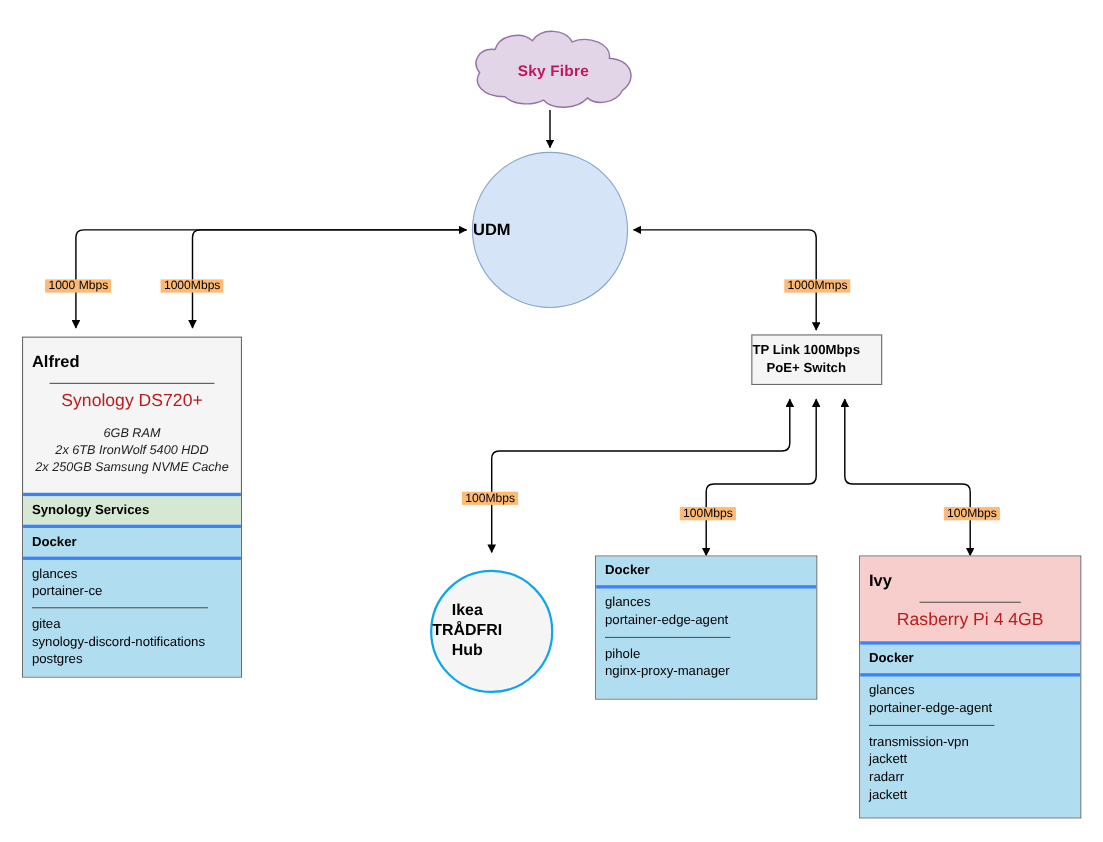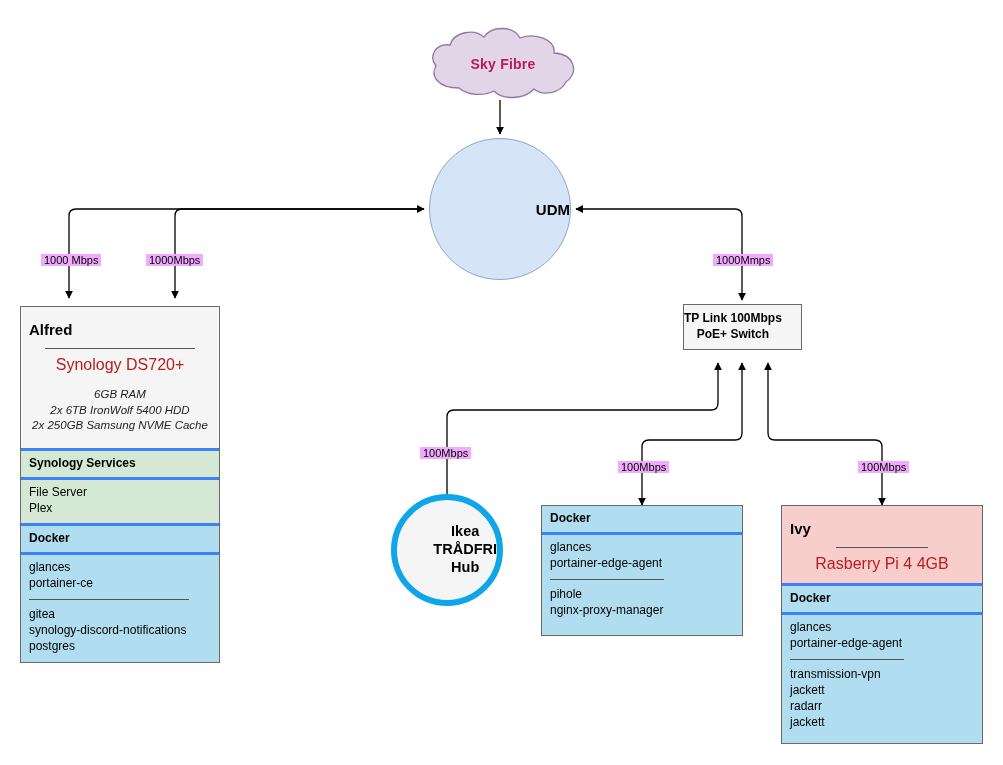--- a/index.html
+++ b/index.html
@@ -57,41 +57,41 @@
     z-index: 3;
     letter-spacing: .2px;
   }
 
   
   .circle-node {
     position: absolute;
     border-radius: 50%;
     display: flex;
     align-items: center;
-    justify-content: flex-end;
+    justify-content: flex-start;
     text-align: center;
     box-sizing: border-box;
   }
   #udm {
     left: 429px;
     top: 138px;
     width: 142px;
     height: 142px;
     background: #d5e5f7;
     border: 1px solid #8aa6c8;
     font-size: 15px;
     font-weight: bold;
   }
   #ikea {
     left: 391px;
-    top: 494px;
+    top: 518px;
     width: 112px;
     height: 112px;
     background: #f5f5f5;
-    border: 6px solid #0ea5e9;
+    border: 2px solid #0ea5e9;
     font-size: 14.5px;
     font-weight: bold;
     line-height: 1.22;
   }
 
   
   .card {
     position: absolute;
     box-sizing: border-box;
     border: 1px solid #6a6a6a;
@@ -163,21 +163,21 @@
     line-height: 1.3;
     background: #f5f5f5;
     border: 1px solid #6a6a6a;
   }
 
   
   .edge-label {
     position: absolute;
     font-size: 11px;
     color: #000;
-    background: #f0abfc;
+    background: #fdba74;
     padding: 0 3px;
     white-space: nowrap;
   }
 </style>
 </head>
 <body>
 
 <div id="canvas">
 
   <svg id="wires" viewBox="0 0 1003 765" xmlns="http://www.w3.org/2000/svg">
@@ -245,24 +245,20 @@
       <div class="title-rule"></div>
       <div class="seg-sub">Synology DS720+</div>
       <div class="spec-block">
         <div>6GB RAM</div>
         <div>2x 6TB IronWolf 5400 HDD</div>
         <div>2x 250GB Samsung NVME Cache</div>
       </div>
     </div>
 
     <div class="seg green section-head">Synology Services</div>
-    <div class="seg green svc-list">
-      <div>File Server</div>
-      <div>Plex</div>
-    </div>
 
     <div class="seg blue section-head">Docker</div>
     <div class="seg blue svc-list">
       <div>glances</div>
       <div>portainer-ce</div>
       <div class="list-rule" style="width:88%;"></div>
       <div>gitea</div>
       <div>synology-discord-notifications</div>
       <div>postgres</div>
     </div>

